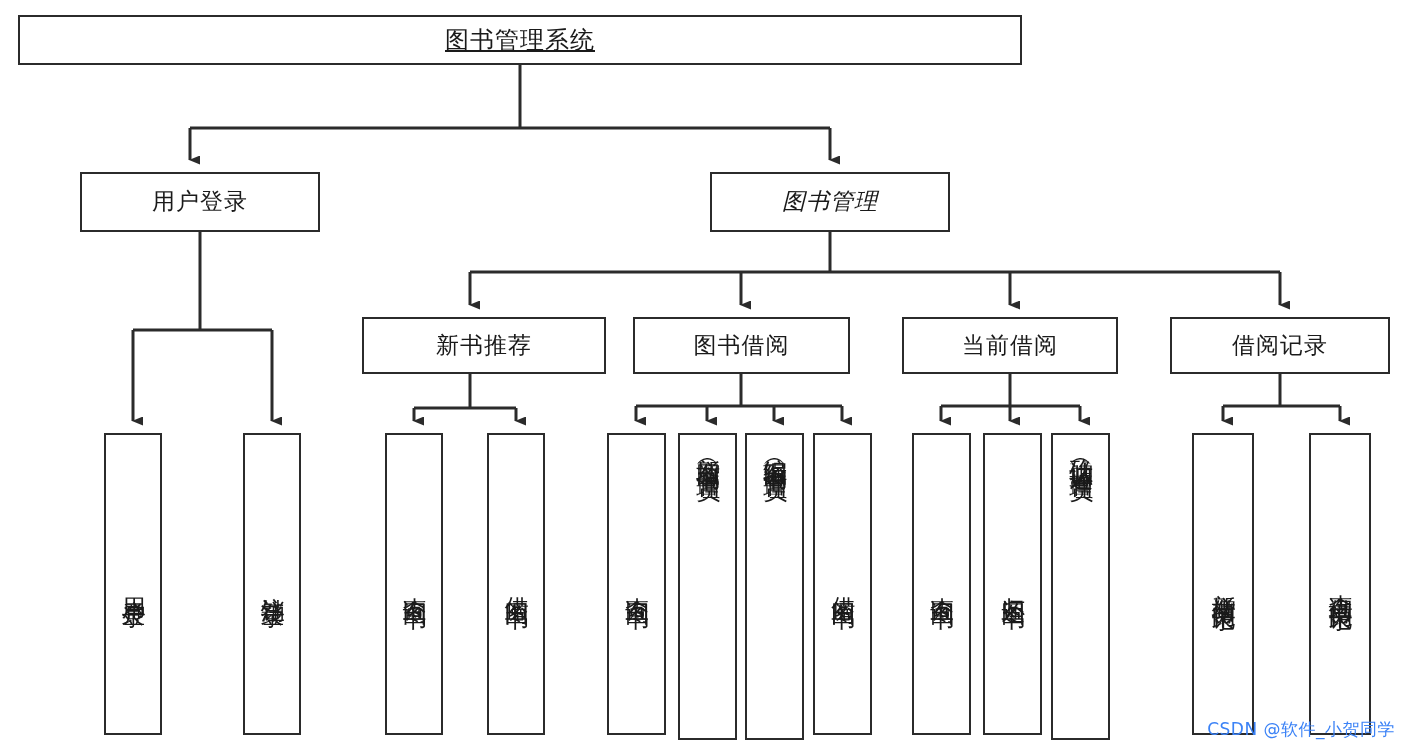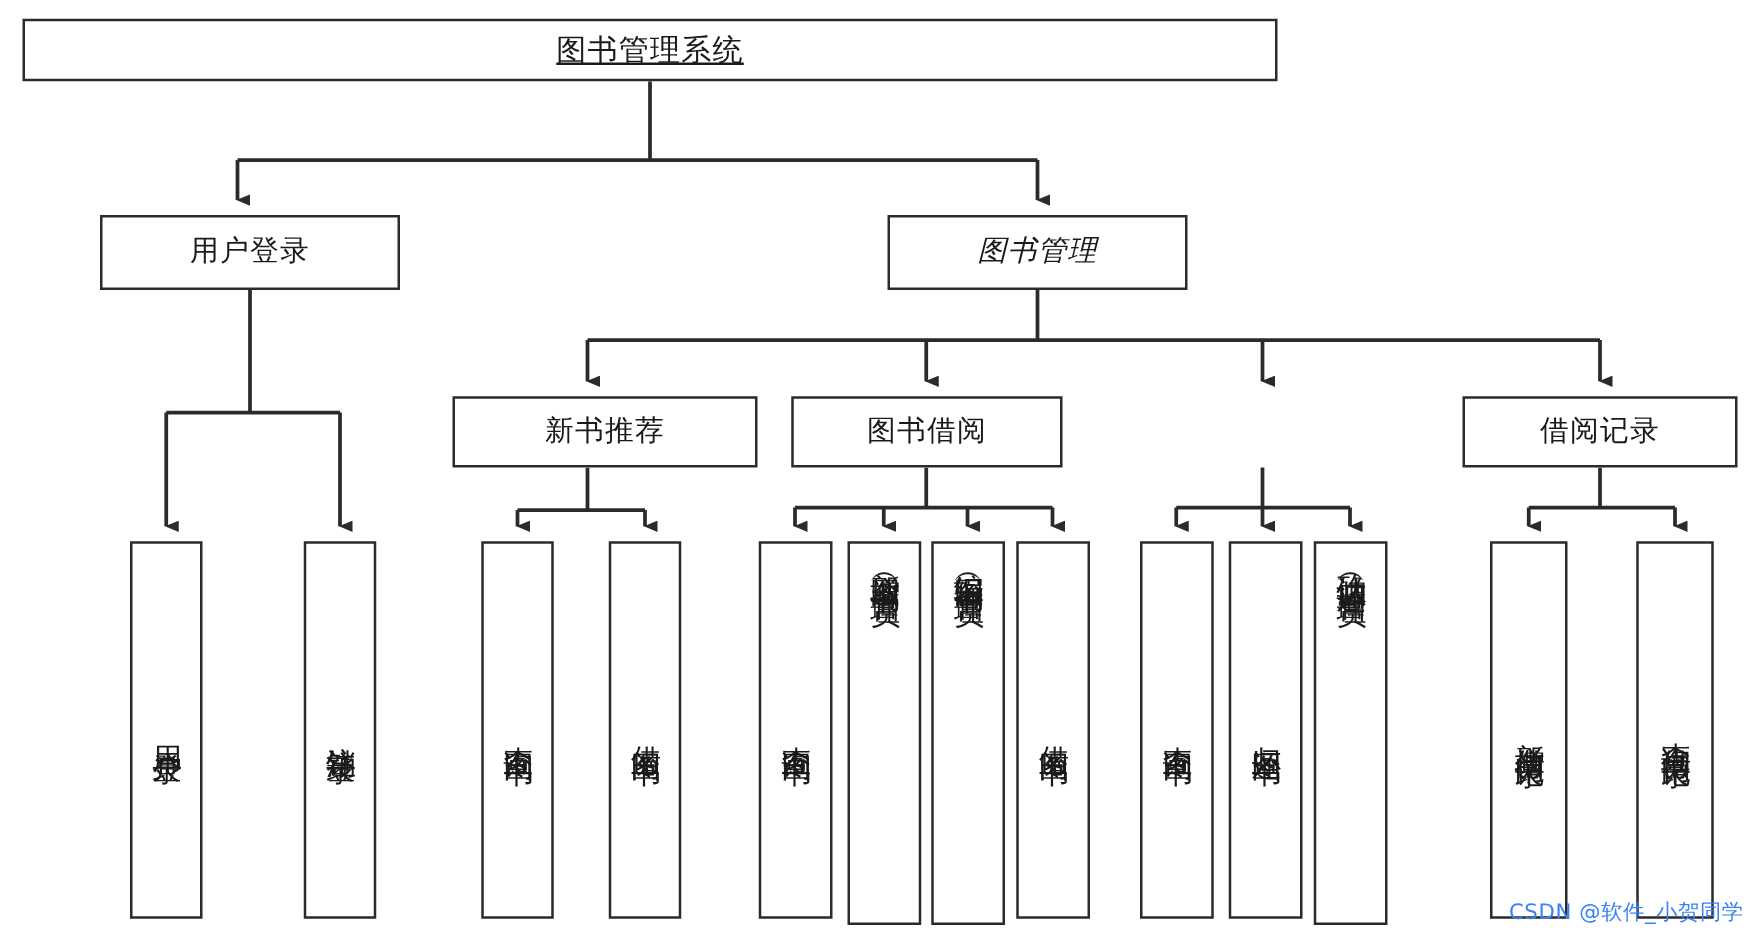--- a/index.html
+++ b/index.html
@@ -128,20 +128,21 @@
     </g>
   </svg>
 
   <div class="node horiz root" id="node-root" style="left: 18px; top: 15px; width: 1004px; height: 50px;">图书管理系统</div>
 
   <div class="node horiz" id="node-l2-0" style="left: 80px; top: 172px; width: 240px; height: 60px;">用户登录</div>
   <div class="node horiz" id="node-l2-1" style="left: 710px; top: 172px; width: 240px; height: 60px; font-style: italic;">图书管理</div>
 
   <div class="node horiz" id="node-l3-0" style="left: 362px; top: 317px; width: 244px; height: 57px;">新书推荐</div>
   <div class="node horiz" id="node-l3-1" style="left: 633px; top: 317px; width: 217px; height: 57px;">图书借阅</div>
+  <div class="node horiz" id="node-l3-2" style="left: 902px; top: 317px; width: 216px; height: 57px;">当前借阅</div>
   <div class="node horiz" id="node-l3-3" style="left: 1170px; top: 317px; width: 220px; height: 57px; text-align: center;">借阅记录</div>
 
   <div class="node vert centered" id="node-leaf-0" style="left: 104px; top: 433px; width: 58px; height: 302px;">
     <span class="vtext">用户登录</span>
   </div>
   <div class="node vert centered" id="node-leaf-1" style="left: 243px; top: 433px; width: 58px; height: 302px;">
     <span class="vtext">注销登录</span>
   </div>
   <div class="node vert centered" id="node-leaf-2" style="left: 385px; top: 433px; width: 58px; height: 302px;">
     <span class="vtext">查询图书</span>

